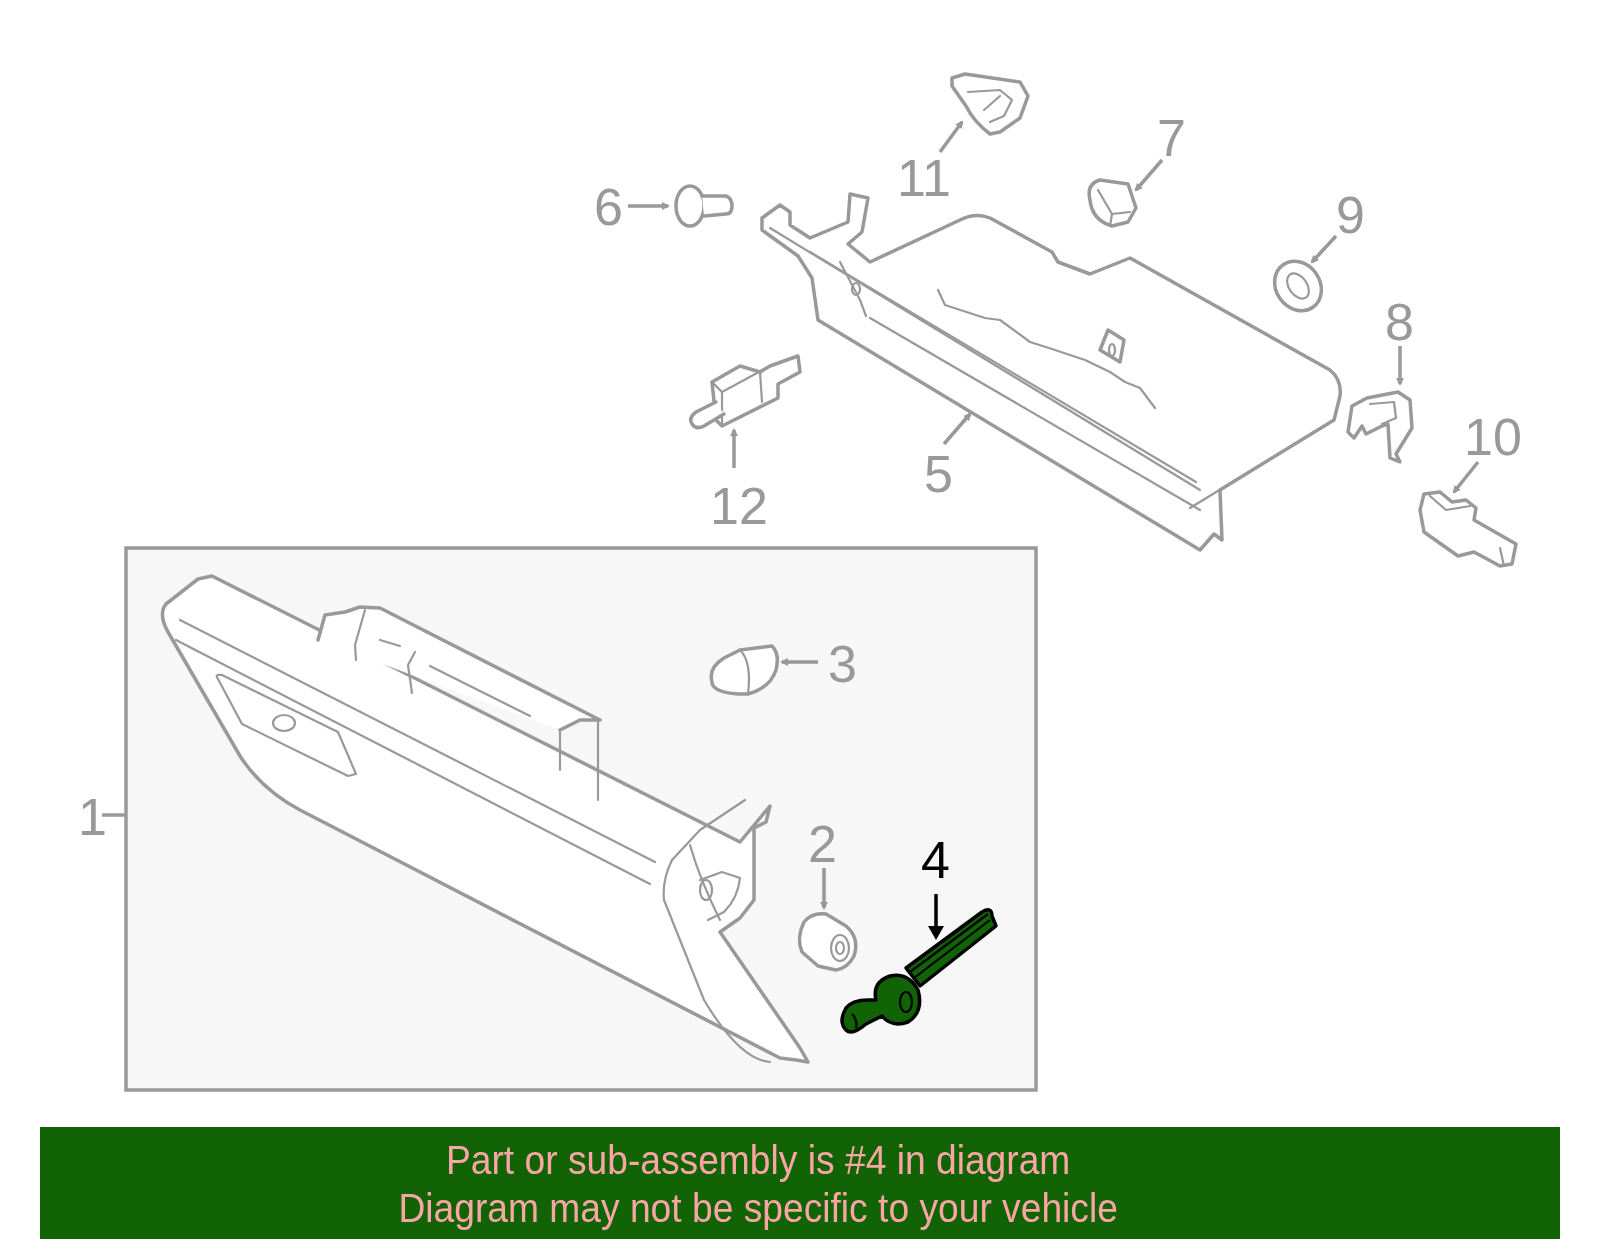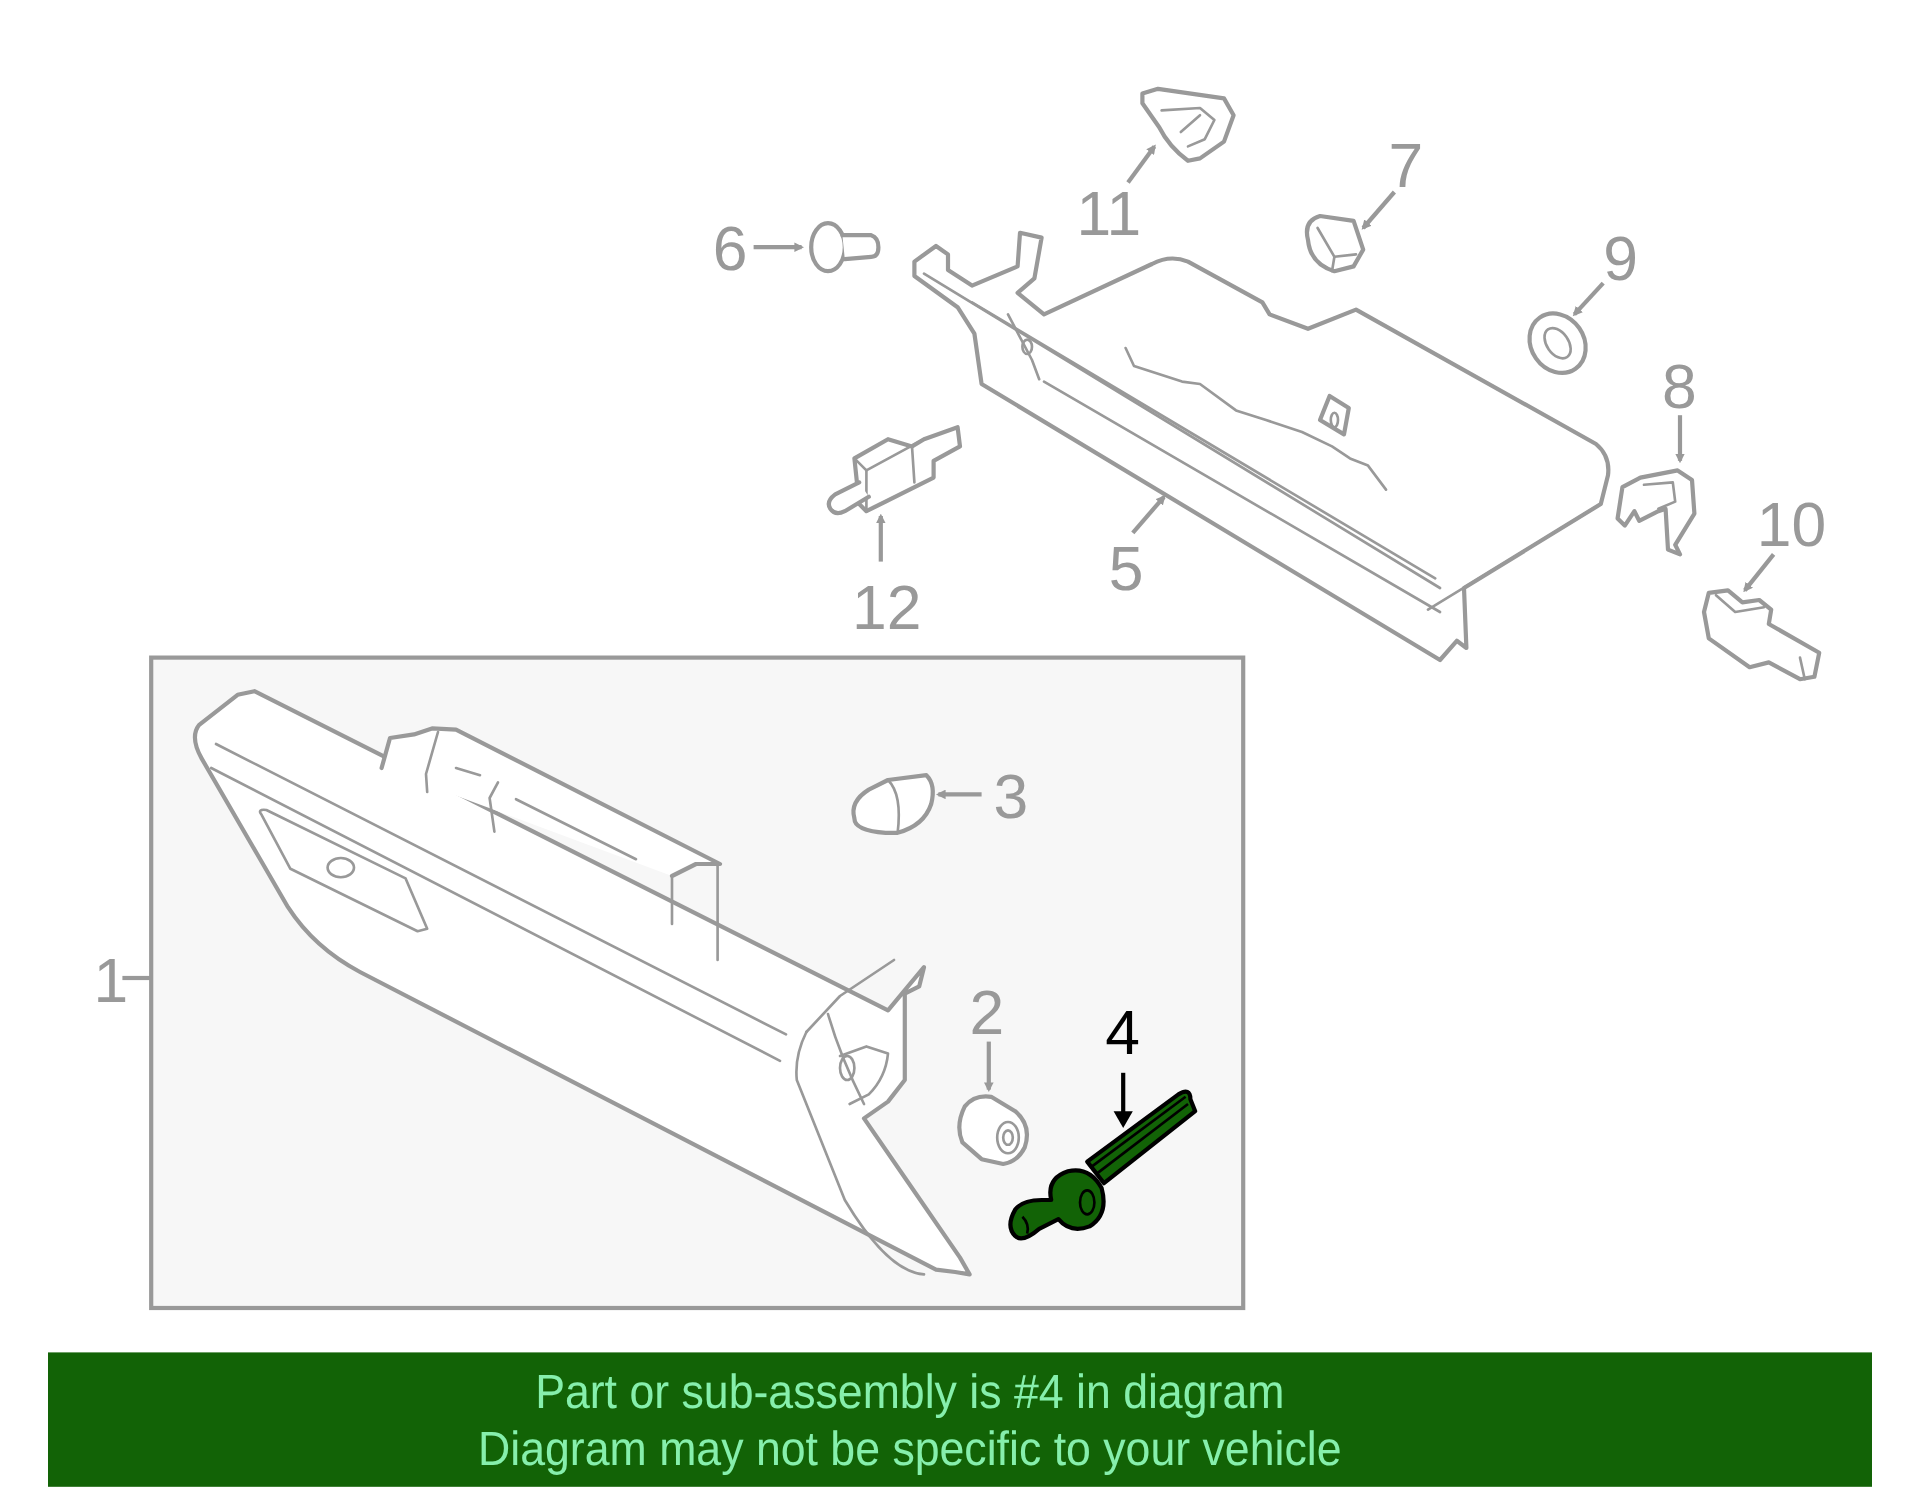--- a/index.html
+++ b/index.html
@@ -8,21 +8,21 @@
   .lbl { font-family:"Liberation Sans", sans-serif; font-size:52px; fill:#999999; }
   .lbl-hl { fill:#000000; }
   .part { fill:#ffffff; stroke:#999999; stroke-width:3.5; stroke-linejoin:round; stroke-linecap:round; }
   .thin { fill:none; stroke:#999999; stroke-width:2.2; stroke-linecap:round; stroke-linejoin:round; }
   .arrow { stroke:#999999; stroke-width:3.5; fill:none; }
   .arrowhead { fill:#999999; }
   .hl-part { fill:#126306; stroke:#000000; stroke-width:3.5; stroke-linejoin:round; }
   .hl-thin { fill:none; stroke:#000000; stroke-width:2.2; }
   .hl-arrow { stroke:#000000; stroke-width:3.5; }
   .hl-arrowhead { fill:#000000; }
-  #banner { position:absolute; left:40px; top:1127px; width:1520px; height:112px; background:#126306; color:#86efac; text-align:center; }
+  #banner { position:absolute; left:40px; top:1127px; width:1520px; height:112px; background:#126306; color:#fca5a5; text-align:center; }
   #banner .line { font-size:40px; line-height:46px; letter-spacing:0px; transform:scaleX(0.93); }
   #banner .line1 { position:absolute; left:0; right:0; top:10px; padding-right:90px; }
   #banner .line2 { position:absolute; left:0; right:0; top:58px; padding-right:90px; }
 </style>
 </head>
 <body>
 
 <svg id="diagram" viewBox="0 0 1600 1249" xmlns="http://www.w3.org/2000/svg">
   <defs>
     <marker id="ah" markerWidth="8" markerHeight="8" refX="6" refY="4" orient="auto" markerUnits="userSpaceOnUse">

